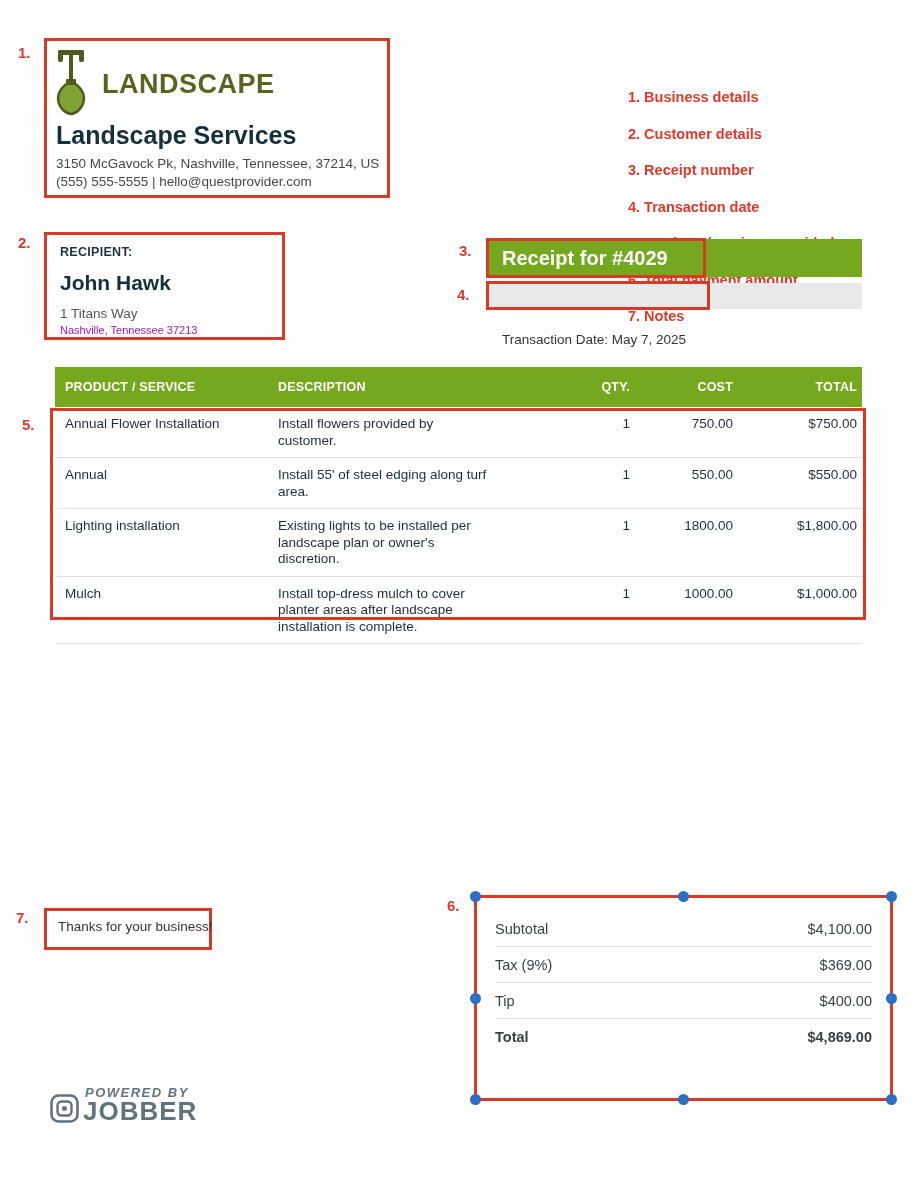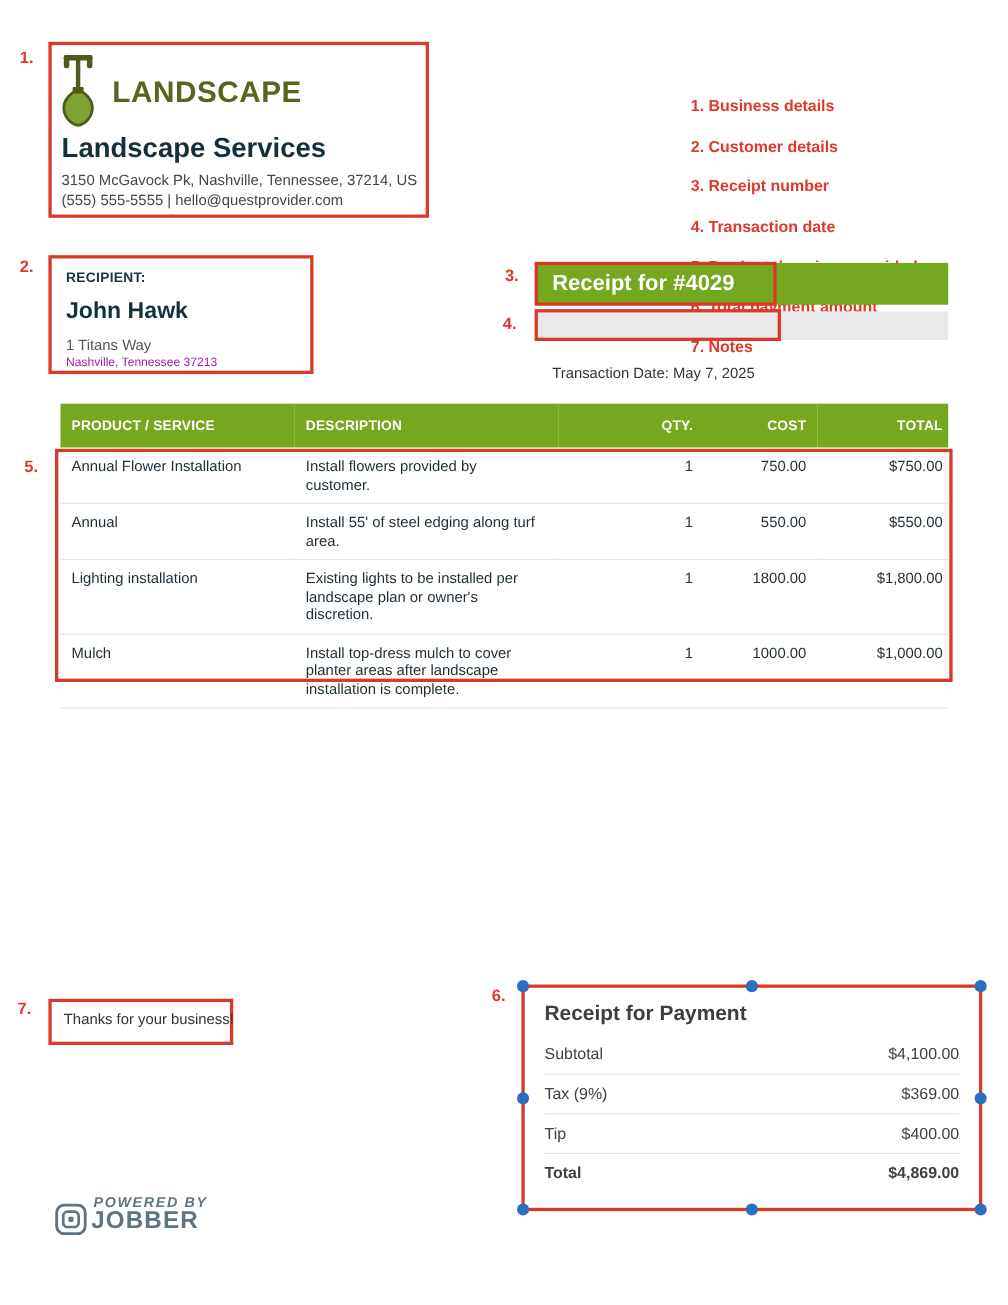--- a/index.html
+++ b/index.html
@@ -53,21 +53,21 @@
   .handle { position: absolute; width: 11px; height: 11px; border-radius: 50%; background: #2a6fc2; }
   .h-tl { left: -7px; top: -7px; }  .h-tc { left: calc(50% - 5.5px); top: -7px; }  .h-tr { right: -7px; top: -7px; }
   .h-ml { left: -7px; top: calc(50% - 5.5px); }  .h-mr { right: -7px; top: calc(50% - 5.5px); }
   .h-bl { left: -7px; bottom: -7px; }  .h-bc { left: calc(50% - 5.5px); bottom: -7px; }  .h-br { right: -7px; bottom: -7px; }
 
   
   .notes-text { position: absolute; left: 58px; top: 919px; font-size: 13.5px; color: #333; }
 
   
   .powered-by { position: absolute; left: 85px; top: 1085px; font-size: 13px; font-weight: bold; font-style: italic; letter-spacing: 1.5px; color: #5f7480; }
-  .jobber { position: absolute; left: 83px; top: 1096px; font-size: 22px; font-weight: bold; letter-spacing: 1px; color: #5f7480; }
+  .jobber { position: absolute; left: 83px; top: 1096px; font-size: 26px; font-weight: bold; letter-spacing: 1px; color: #5f7480; }
   .jobber-icon { position: absolute; left: 50px; top: 1094px; }
 </style>
 </head>
 <body>
 
 <div class="page">
 
   <div class="ann-box" style="left:44px; top:38px; width:346px; height:160px;"></div>
   <div class="ann-label" style="left:18px; top:44px;">1.</div>
 
@@ -177,21 +177,20 @@
   <div class="pay-box">
     <span class="handle h-tl"></span>
     <span class="handle h-tc"></span>
     <span class="handle h-tr"></span>
     <span class="handle h-ml"></span>
     <span class="handle h-mr"></span>
     <span class="handle h-bl"></span>
     <span class="handle h-bc"></span>
     <span class="handle h-br"></span>
     <div class="pay-inner">
-      <div class="pay-title">Receipt for Payment</div>
       <div class="pay-row">
         <span>Subtotal</span>
         <span>$4,100.00</span>
       </div>
       <div class="pay-row">
         <span>Tax (9%)</span>
         <span>$369.00</span>
       </div>
       <div class="pay-row">
         <span>Tip</span>

